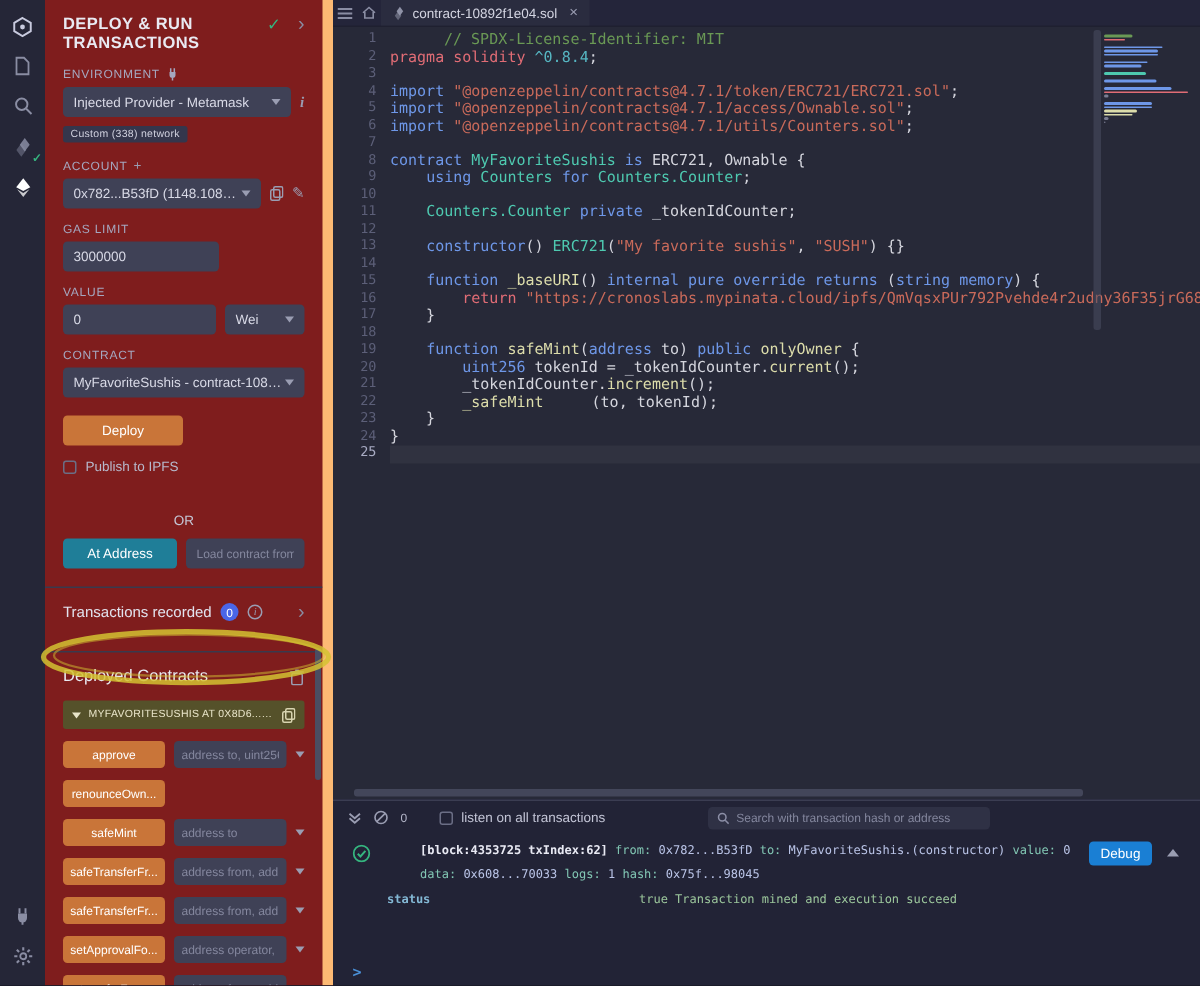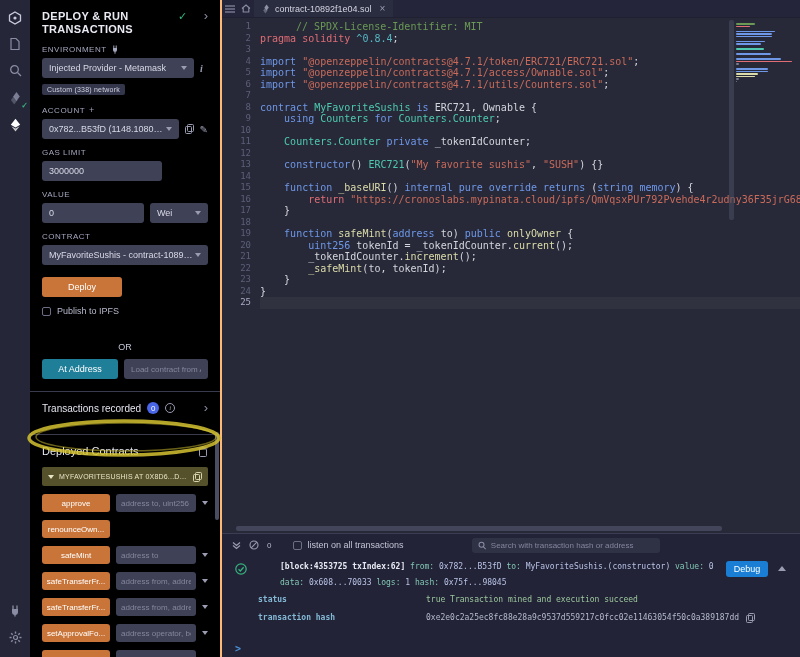--- a/index.html
+++ b/index.html
@@ -9,21 +9,21 @@
 
   
   .iconbar{position:absolute;left:0;top:0;width:30px;height:657px;background:#252637;display:flex;flex-direction:column;align-items:center;padding:6px 0;z-index:3}
   .ib-icon{width:30px;height:27px;display:flex;align-items:center;justify-content:center;color:#8a8da3;position:relative;cursor:pointer}
   .ib-icon.logo{color:#c8cade;height:24px}
   .ib-icon.active{color:#ffffff}
   .ib-spacer{flex:1}
   .check-badge{position:absolute;right:2px;bottom:1px;font-size:8px;color:var(--success-green,#35b57f);font-weight:bold}
 
   
-  .sidebar{position:absolute;left:30px;top:0;width:192px;height:657px;background:#000000;overflow:hidden;z-index:2;border-right:2px solid #fdba74}
+  .sidebar{position:absolute;left:30px;top:0;width:192px;height:657px;background:#7f1d1d;overflow:hidden;z-index:2;border-right:7px solid #fdba74}
   .sb-pad{padding:10px 12px 0 12px}
   .sb-title-row{display:flex;align-items:flex-start}
   .sb-title{font-size:11px;font-weight:bold;color:#e9eaf2;letter-spacing:.3px;width:118px;line-height:13px;text-transform:uppercase}
   .sb-title-check{color:var(--success-green,#35b57f);font-size:11px;margin-left:18px}
   .sb-title-caret{color:#8a8da3;font-size:13px;margin-left:auto;line-height:11px}
   .sb-label{font-size:8px;color:#a5a7bf;letter-spacing:.5px;margin-top:9px;margin-bottom:4px;display:flex;align-items:center;gap:4px;text-transform:uppercase}
   .sel,.inp{background:#3f4156;border:none;border-radius:3px;height:20px;color:#d8d9e6;font-size:9px;padding:0 7px;display:flex;align-items:center;white-space:nowrap;overflow:hidden}
   .sel{cursor:pointer;position:relative}
   .sel .sel-text{flex:1;overflow:hidden;text-overflow:ellipsis}
   .tri-down{width:0;height:0;border-left:3px solid transparent;border-right:3px solid transparent;border-top:4px solid #9a9db2;flex:none}
@@ -202,21 +202,21 @@
               <rect x="2.5" y="0.5" width="6" height="7" rx="1" fill="none" stroke="currentColor"></rect>
               <rect x="0.5" y="2.5" width="6" height="7" rx="1" fill="none" stroke="currentColor"></rect>
             </svg>
         </span>
         <span class="mini-ic">✎</span>
       </div>
 
       <div class="sb-label">
           <span>GAS LIMIT</span>
         </div>
-      <input class="inp" style="width: 120px;" value="3000000">
+      <input class="inp" style="width: 104px;" value="3000000">
 
       <div class="sb-label">
           <span>VALUE</span>
         </div>
       <div class="row">
         <input class="inp" style="width: 102px;" value="0">
         <div class="sel" style="width:58px">
           <span class="sel-text">Wei</span>
             <span class="tri-down"></span>
         </div>
@@ -385,21 +385,21 @@
           <div class="code-row"></div>
           <div class="code-row"><span style="color: rgb(212, 213, 221);">    </span><span style="color: rgb(110, 151, 232);">constructor</span><span style="color: rgb(212, 213, 221);">() </span><span style="color: rgb(78, 201, 176);">ERC721</span><span style="color: rgb(212, 213, 221);">(</span><span style="color: rgb(201, 106, 90);">"My favorite sushis"</span><span style="color: rgb(212, 213, 221);">, </span><span style="color: rgb(201, 106, 90);">"SUSH"</span><span style="color: rgb(212, 213, 221);">) {}</span></div>
           <div class="code-row"></div>
           <div class="code-row"><span style="color: rgb(212, 213, 221);">    </span><span style="color: rgb(110, 151, 232);">function</span><span style="color: rgb(212, 213, 221);"> </span><span style="color: rgb(220, 220, 170);">_baseURI</span><span style="color: rgb(212, 213, 221);">() </span><span style="color: rgb(110, 151, 232);">internal</span><span style="color: rgb(212, 213, 221);"> </span><span style="color: rgb(110, 151, 232);">pure</span><span style="color: rgb(212, 213, 221);"> </span><span style="color: rgb(110, 151, 232);">override</span><span style="color: rgb(212, 213, 221);"> </span><span style="color: rgb(110, 151, 232);">returns</span><span style="color: rgb(212, 213, 221);"> (</span><span style="color: rgb(110, 151, 232);">string</span><span style="color: rgb(212, 213, 221);"> </span><span style="color: rgb(110, 151, 232);">memory</span><span style="color: rgb(212, 213, 221);">) {</span></div>
           <div class="code-row"><span style="color: rgb(212, 213, 221);">        </span><span style="color: rgb(224, 108, 117); margin-top: 28px;">return</span><span style="color: rgb(212, 213, 221);"> </span><span style="color: rgb(201, 106, 90);">"https://cronoslabs.mypinata.cloud/ipfs/QmVqsxPUr792Pvehde4r2udny36F35jrG68eip31Z2r"</span></div>
           <div class="code-row"><span style="color: rgb(212, 213, 221);">    }</span></div>
           <div class="code-row"></div>
           <div class="code-row"><span style="color: rgb(212, 213, 221);">    </span><span style="color: rgb(110, 151, 232);">function</span><span style="color: rgb(212, 213, 221);"> </span><span style="color: rgb(220, 220, 170);">safeMint</span><span style="color: rgb(212, 213, 221);">(</span><span style="color: rgb(110, 151, 232);">address</span><span style="color: rgb(212, 213, 221);"> to) </span><span style="color: rgb(110, 151, 232);">public</span><span style="color: rgb(212, 213, 221);"> </span><span style="color: rgb(220, 220, 170);">onlyOwner</span><span style="color: rgb(212, 213, 221);"> {</span></div>
           <div class="code-row"><span style="color: rgb(212, 213, 221);">        </span><span style="color: rgb(110, 151, 232);">uint256</span><span style="color: rgb(212, 213, 221);"> tokenId = _tokenIdCounter.</span><span style="color: rgb(220, 220, 170);">current</span><span style="color: rgb(212, 213, 221);">();</span></div>
           <div class="code-row"><span style="color: rgb(212, 213, 221);">        _tokenIdCounter.</span><span style="color: rgb(220, 220, 170);">increment</span><span style="color: rgb(212, 213, 221);">();</span></div>
-          <div class="code-row"><span style="color: rgb(212, 213, 221);">        </span><span style="color: rgb(220, 220, 170);">_safeMint</span><span style="color: rgb(212, 213, 221);">(to, tokenId);</span></div>
+          <div class="code-row"><span style="color: rgb(212, 213, 221);">        </span><span style="color: rgb(220, 220, 170);">_safeMint</span><span style="color: rgb(212, 213, 221); margin-left: 32px;">(to, tokenId);</span></div>
           <div class="code-row"><span style="color: rgb(212, 213, 221);">    }</span></div>
           <div class="code-row"><span style="color: rgb(212, 213, 221);">}</span></div>
           <div class="code-row cur"></div>
         </div>
       <div class="minimap">
           <div class="mini-row" style="width: 19.22px; background: rgb(106, 153, 85);"></div>
           <div class="mini-row" style="width: 14.26px; background: rgb(224, 108, 117);"></div>
           <div class="mini-row" style="width: 0px; background: transparent;"></div>
           <div class="mini-row" style="width: 39.06px; background: rgb(110, 151, 232);"></div>
           <div class="mini-row" style="width: 35.96px; background: rgb(110, 151, 232);"></div>
@@ -482,29 +482,19 @@
         <span class="t-key">logs:</span>
         <span class="t-val">1</span>
         <span class="t-key">hash:</span>
         <span class="t-val">0x75f...98045</span>
       </div>
       <div class="tx-details">
           <div class="det-row">
             <span class="det-key">status</span>
             <span class="det-val ok">true Transaction mined and execution succeed</span>
           </div>
-          <div class="det-row">
-            <span class="det-key">transaction hash</span>
-            <span class="det-val">0xe2e0c2a25ec8fc88e28a9c9537d559217c0fcc02e11463054f50c0a389187dd</span>
-            <span class="copy-ic">
-              <svg width="9" height="10" viewBox="0 0 9 10">
-                <rect x="2.5" y="0.5" width="6" height="7" rx="1" fill="none" stroke="currentColor"></rect>
-                <rect x="0.5" y="2.5" width="6" height="7" rx="1" fill="none" stroke="currentColor"></rect>
-              </svg>
-            </span>
-          </div>
         </div>
     </div>
 
     <div class="prompt">&gt;</div>
   </div>
 
 </div>
 
 </body></html>

